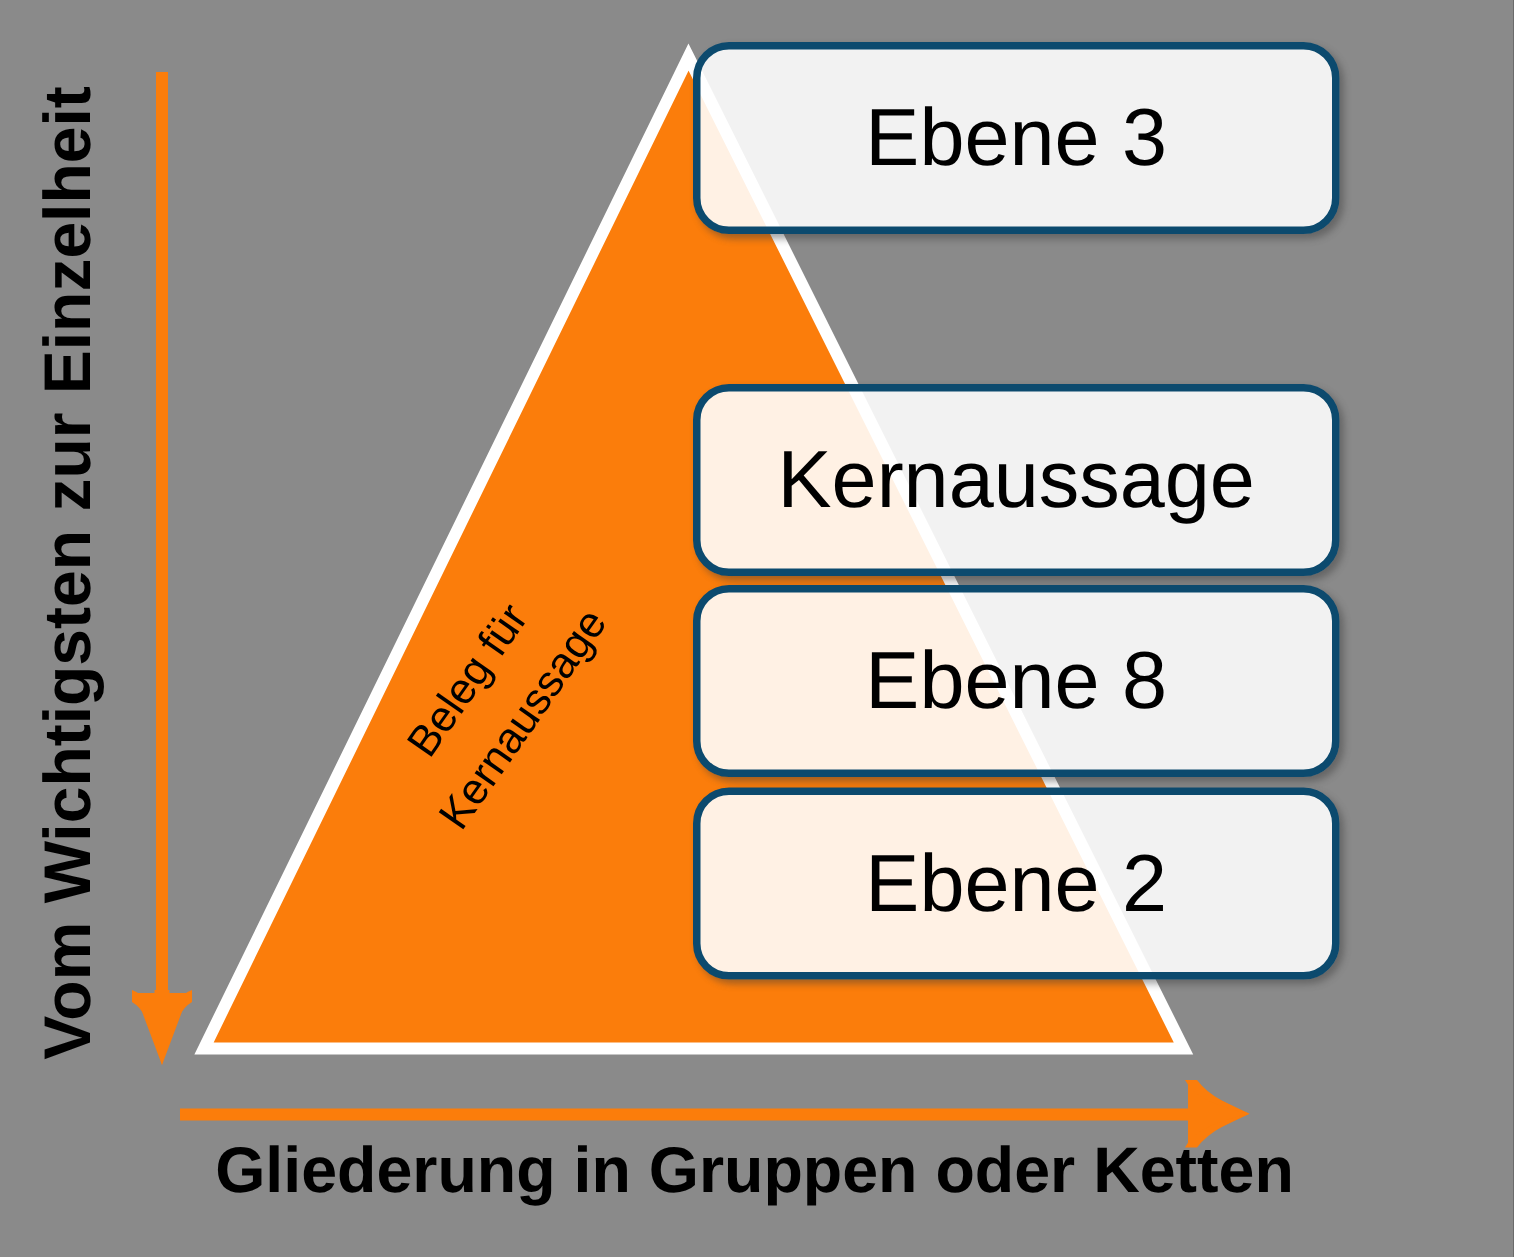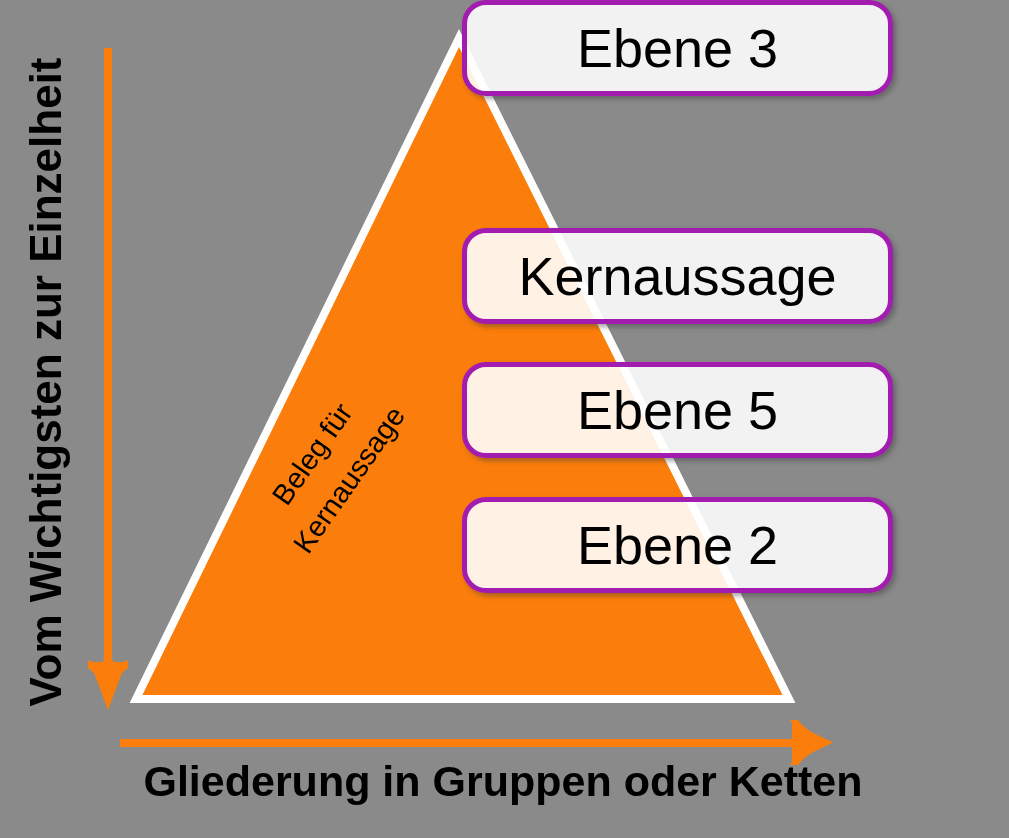--- a/index.html
+++ b/index.html
@@ -57,30 +57,31 @@
     font-weight: 400;
     line-height: 1.55;
     color: #000000;
     white-space: nowrap;
     z-index: 2;
   }
   .level-box {
     position: absolute;
     left: 462px;
     width: 431px;
-    height: 96px;
+    height: 128px;
     box-sizing: border-box;
     background: rgba(255, 255, 255, 0.89);
-    border: 5px solid #a21caf;
+    border: 5px solid #0c4a6e;
     border-radius: 24px;
     display: flex;
     align-items: center;
     justify-content: center;
     z-index: 3;
     box-shadow: 3px 3px 5px rgba(60, 60, 60, 0.45);
+    margin-top: 28px;
   }
   .level-box .level-label {
     font-size: 54px;
     font-weight: 400;
     color: #000000;
     white-space: nowrap;
   }
   .level-box:nth-of-type(1) { top: 94px; }
   .level-box:nth-of-type(2) { top: 228px; }
   .level-box:nth-of-type(3) { top: 362px; }
@@ -110,21 +111,21 @@
 
   <div class="pyramid-label">
     <div>Beleg für</div>
     <div>Kernaussage</div>
   </div>
 
   <div class="level-box">
     <span class="level-label">Kernaussage</span>
   </div>
   <div class="level-box">
-    <span class="level-label">Ebene 5</span>
+    <span class="level-label">Ebene 8</span>
   </div>
   <div class="level-box">
     <span class="level-label">Ebene 2</span>
   </div>
   <div class="level-box">
     <span class="level-label">Ebene 3</span>
   </div>
 
   <div class="y-axis-label">Vom Wichtigsten zur Einzelheit</div>
   <div class="x-axis-label">Gliederung in Gruppen oder Ketten</div>

